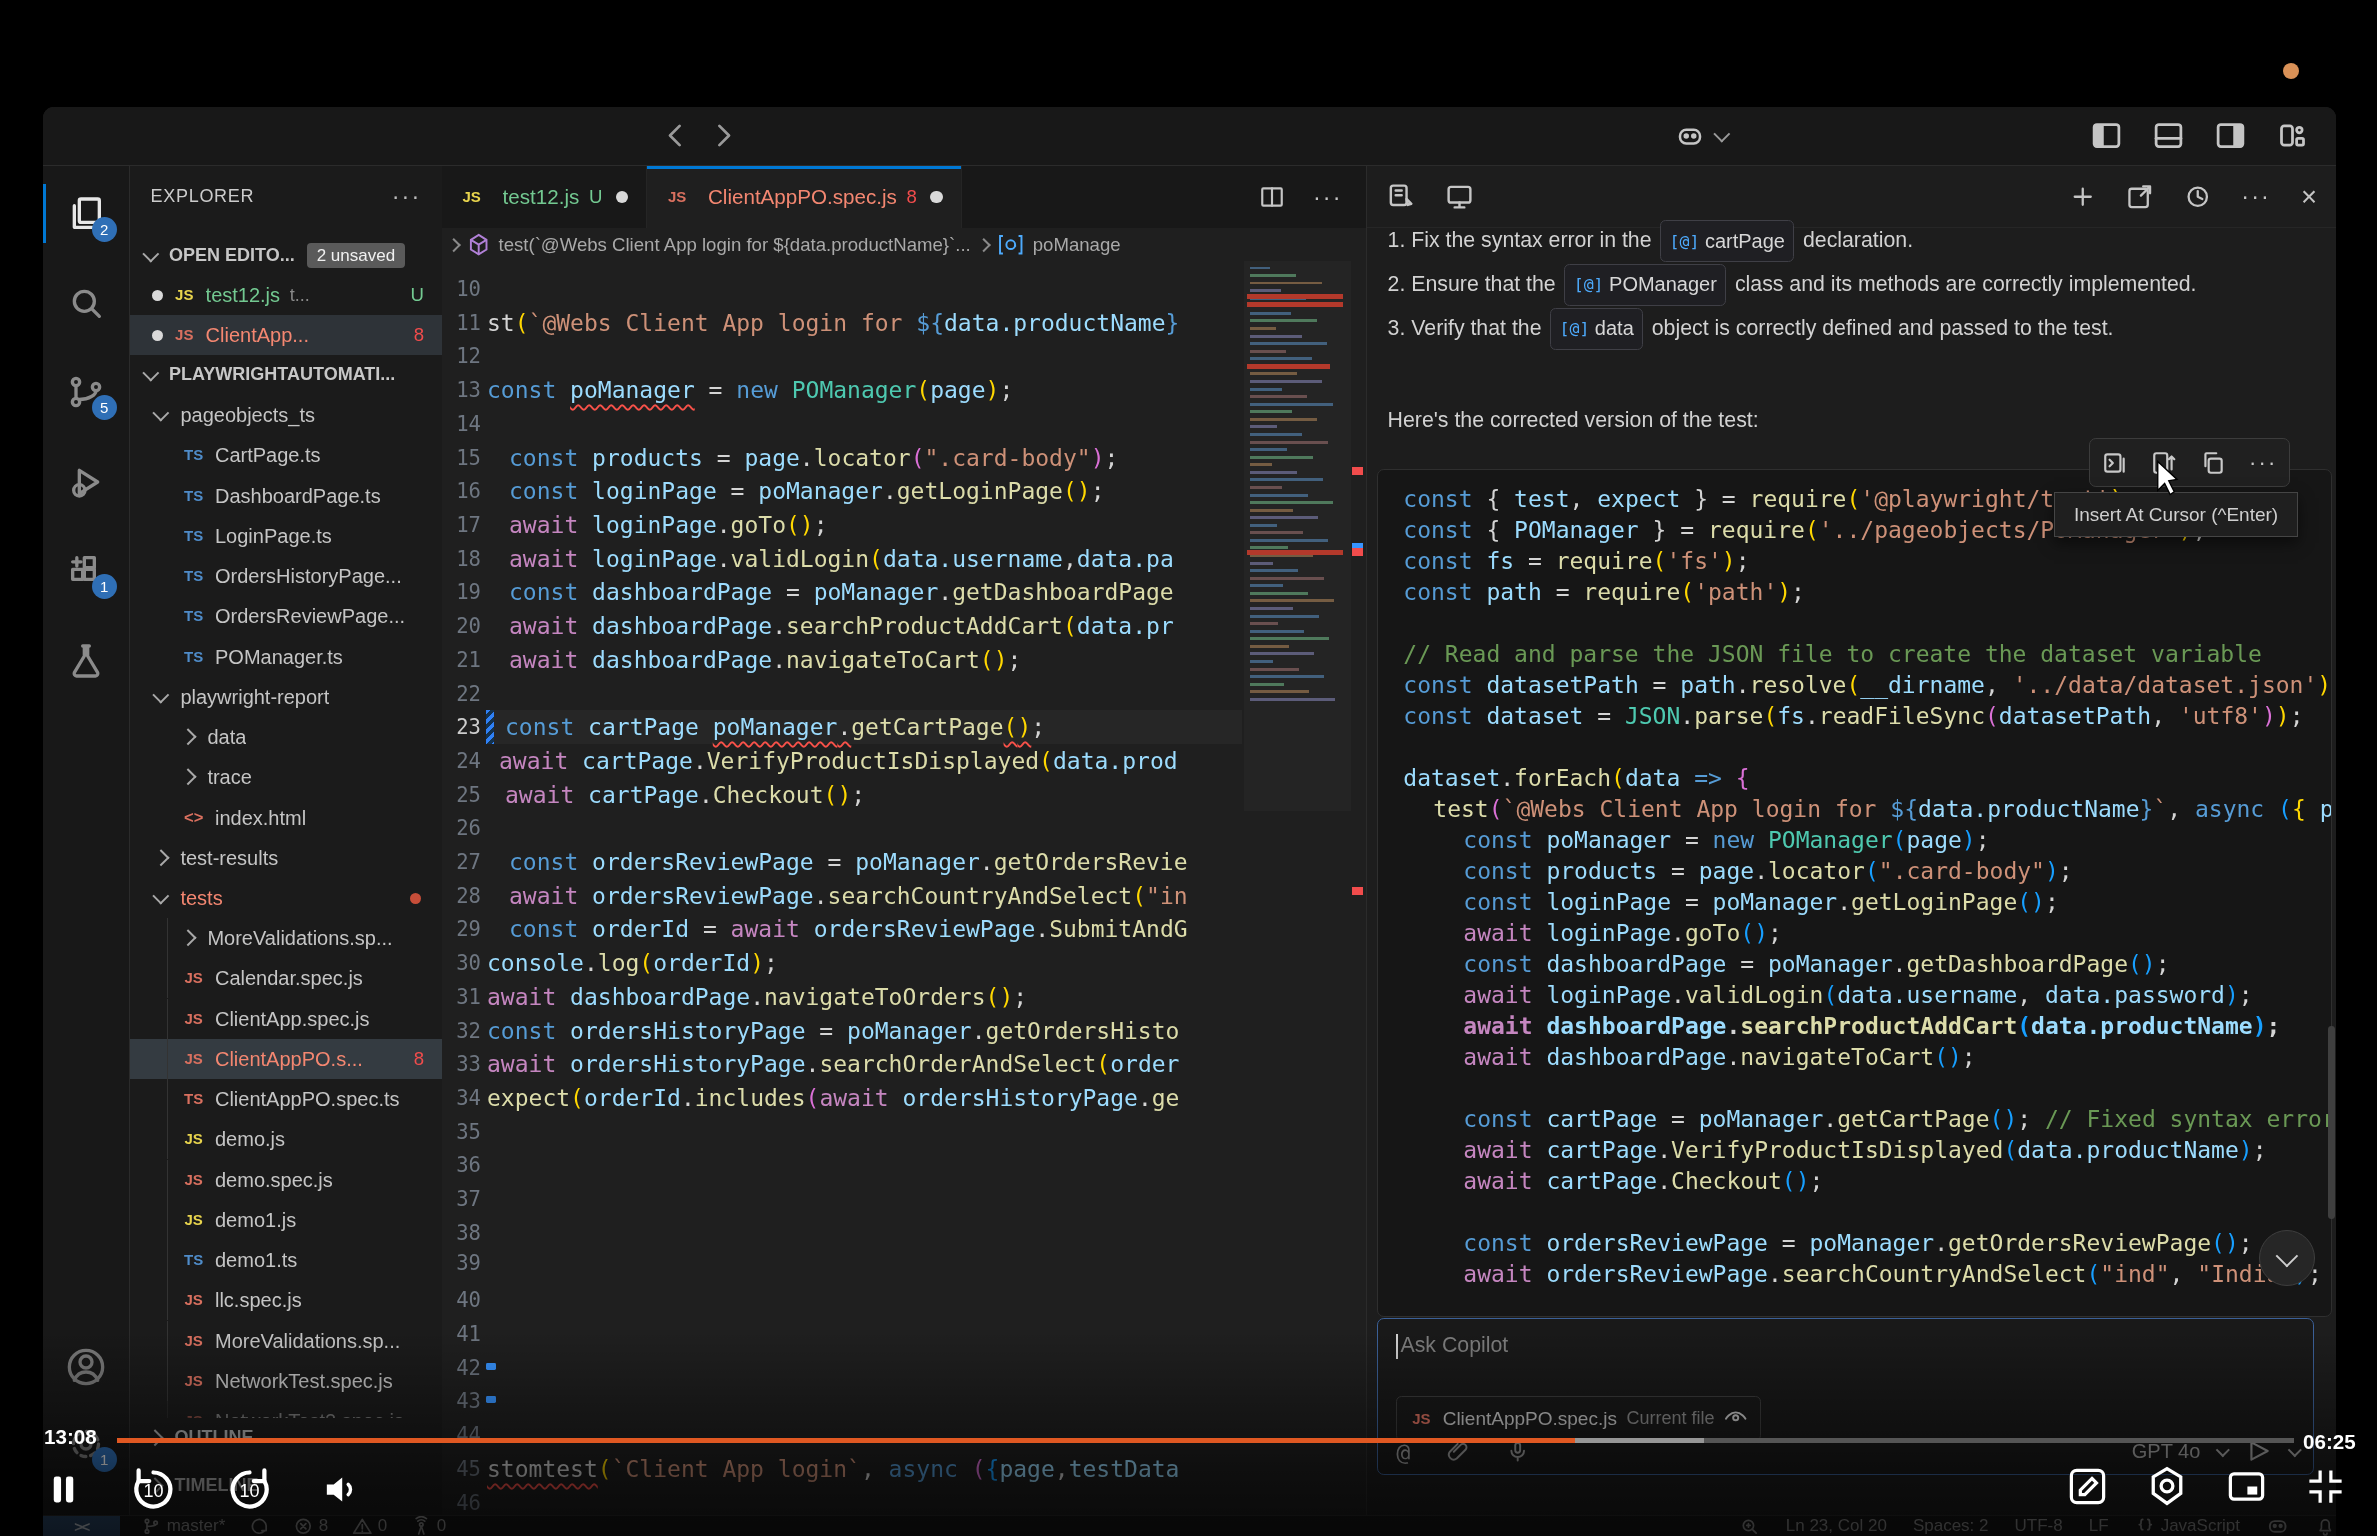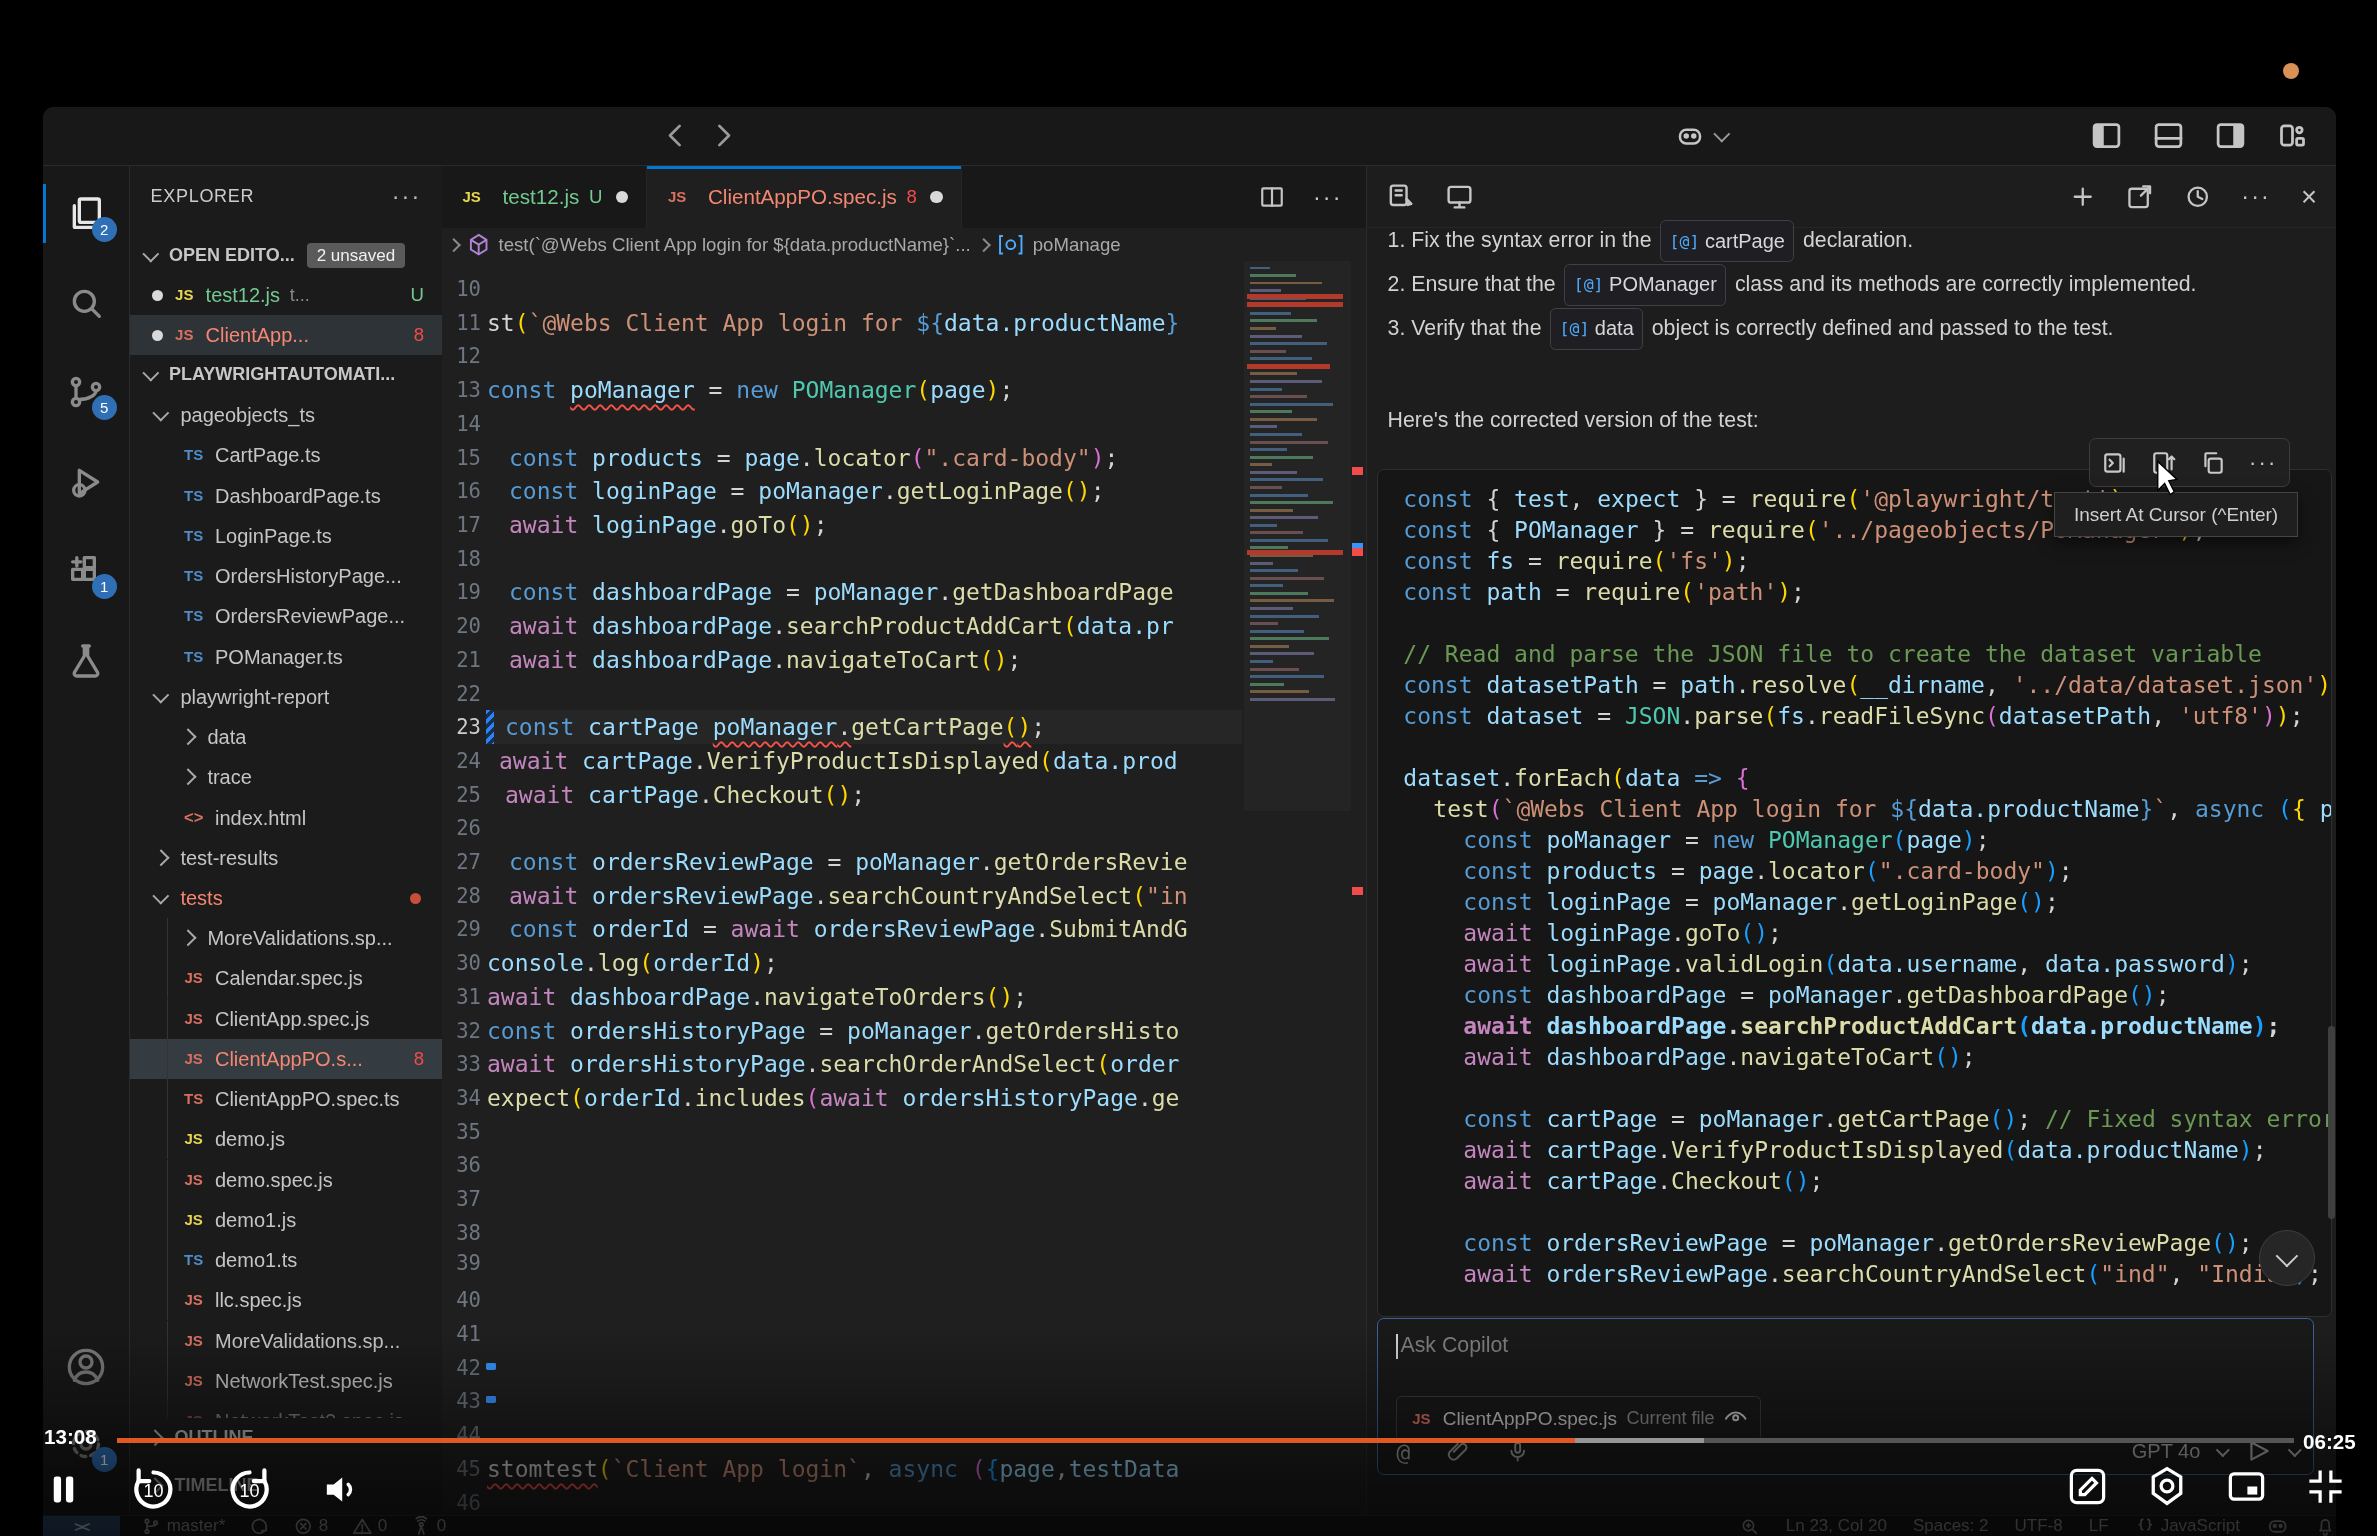--- a/index.html
+++ b/index.html
@@ -488,20 +488,21 @@
               <div class="cl" style="top: 213px;">
                 <span class="num">16</span>
                 <span class="txt" style="left: 67px;"><span class="k">const</span><span class="w"> </span><span class="v">loginPage</span><span class="w"> = </span><span class="v">poManager</span><span class="w">.</span><span class="f">getLoginPage</span><span class="y">()</span><span class="w">;</span></span>
               </div>
               <div class="cl" style="top: 247px;">
                 <span class="num">17</span>
                 <span class="txt" style="left: 67px;"><span class="c">await</span><span class="w"> </span><span class="v">loginPage</span><span class="w">.</span><span class="f">goTo</span><span class="y">()</span><span class="w">;</span></span>
               </div>
               <div class="cl" style="top: 281px;">
                 <span class="num">18</span>
+                <span class="txt" style="left: 67px;"><span class="c">await</span><span class="w"> </span><span class="v">loginPage</span><span class="w">.</span><span class="f">validLogin</span><span class="y">(</span><span class="v">data.username</span><span class="w">,</span><span class="v">data.pa</span></span>
               </div>
               <div class="cl" style="top: 314px;">
                 <span class="num">19</span>
                 <span class="txt" style="left: 67px;"><span class="k">const</span><span class="w"> </span><span class="v">dashboardPage</span><span class="w"> = </span><span class="v">poManager</span><span class="w">.</span><span class="f">getDashboardPage</span></span>
               </div>
               <div class="cl" style="top: 348px;">
                 <span class="num">20</span>
                 <span class="txt" style="left: 67px;"><span class="c">await</span><span class="w"> </span><span class="v">dashboardPage</span><span class="w">.</span><span class="f">searchProductAddCart</span><span class="y">(</span><span class="v">data.pr</span></span>
               </div>
               <div class="cl" style="top: 382px;">
@@ -748,22 +749,22 @@
             <div class="ccl" style="padding-left: 25px;"><span class="m">// Read and parse the JSON file to create the dataset variable</span></div>
             <div class="ccl" style="padding-left: 25px;"><span class="k">const</span><span class="w"> </span><span class="v">datasetPath</span><span class="w"> = </span><span class="v">path</span><span class="w">.</span><span class="f">resolve</span><span class="y">(</span><span class="v">__dirname</span><span class="w">, </span><span class="s">'../data/dataset.json'</span><span class="y">)</span><span class="w">;</span></div>
             <div class="ccl" style="padding-left: 25px;"><span class="k">const</span><span class="w"> </span><span class="v">dataset</span><span class="w"> = </span><span class="t">JSON</span><span class="w">.</span><span class="f">parse</span><span class="y">(</span><span class="v">fs</span><span class="w">.</span><span class="f">readFileSync</span><span class="p">(</span><span class="v">datasetPath</span><span class="w">, </span><span class="s">'utf8'</span><span class="p">)</span><span class="y">)</span><span class="w">;</span></div>
             <div class="ccl" style="padding-left: 25px;"></div>
             <div class="ccl" style="padding-left: 25px;"><span class="v">dataset</span><span class="w">.</span><span class="f">forEach</span><span class="y">(</span><span class="v">data</span><span class="k"> =&gt; </span><span class="p">{</span></div>
             <div class="ccl" style="padding-left: 55px;"><span class="f">test</span><span class="p">(</span><span class="s">`@Webs Client App login for </span><span class="k">${</span><span class="v">data.productName</span><span class="k">}</span><span class="s">`</span><span class="w">, </span><span class="k">async</span><span class="w"> </span><span class="b">(</span><span class="y">{ </span><span class="v">pa</span></div>
             <div class="ccl" style="padding-left: 85px;"><span class="k">const</span><span class="w"> </span><span class="v">poManager</span><span class="w"> = </span><span class="k">new</span><span class="w"> </span><span class="t">POManager</span><span class="b">(</span><span class="v">page</span><span class="b">)</span><span class="w">;</span></div>
             <div class="ccl" style="padding-left: 85px;"><span class="k">const</span><span class="w"> </span><span class="v">products</span><span class="w"> = </span><span class="v">page</span><span class="w">.</span><span class="f">locator</span><span class="b">(</span><span class="s">".card-body"</span><span class="b">)</span><span class="w">;</span></div>
             <div class="ccl" style="padding-left: 85px;"><span class="k">const</span><span class="w"> </span><span class="v">loginPage</span><span class="w"> = </span><span class="v">poManager</span><span class="w">.</span><span class="f">getLoginPage</span><span class="b">()</span><span class="w">;</span></div>
             <div class="ccl" style="padding-left: 85px;"><span class="c">await</span><span class="w"> </span><span class="v">loginPage</span><span class="w">.</span><span class="f">goTo</span><span class="b">()</span><span class="w">;</span></div>
+            <div class="ccl" style="padding-left: 85px;"><span class="k">const</span><span class="w"> </span><span class="v">dashboardPage</span><span class="w"> = </span><span class="v">poManager</span><span class="w">.</span><span class="f">getDashboardPage</span><span class="b">()</span><span class="w">;</span></div>
             <div class="ccl" style="padding-left: 85px;"><span class="c">await</span><span class="w"> </span><span class="v">loginPage</span><span class="w">.</span><span class="f">validLogin</span><span class="b">(</span><span class="v">data.username</span><span class="w">, </span><span class="v">data.password</span><span class="b">)</span><span class="w">;</span></div>
-            <div class="ccl" style="padding-left: 85px;"><span class="k">const</span><span class="w"> </span><span class="v">dashboardPage</span><span class="w"> = </span><span class="v">poManager</span><span class="w">.</span><span class="f">getDashboardPage</span><span class="b">()</span><span class="w">;</span></div>
             <div class="ccl" style="padding-left: 85px; font-weight: bold;"><span class="c">await</span><span class="w"> </span><span class="v">dashboardPage</span><span class="w">.</span><span class="f">searchProductAddCart</span><span class="b">(</span><span class="v">data.productName</span><span class="b">)</span><span class="w">;</span></div>
             <div class="ccl" style="padding-left: 85px;"><span class="c">await</span><span class="w"> </span><span class="v">dashboardPage</span><span class="w">.</span><span class="f">navigateToCart</span><span class="b">()</span><span class="w">;</span></div>
             <div class="ccl" style="padding-left: 25px;"></div>
             <div class="ccl" style="padding-left: 85px;"><span class="k">const</span><span class="w"> </span><span class="v">cartPage</span><span class="w"> = </span><span class="v">poManager</span><span class="w">.</span><span class="f">getCartPage</span><span class="b">()</span><span class="w">; </span><span class="m">// Fixed syntax error</span></div>
             <div class="ccl" style="padding-left: 85px;"><span class="c">await</span><span class="w"> </span><span class="v">cartPage</span><span class="w">.</span><span class="f">VerifyProductIsDisplayed</span><span class="b">(</span><span class="v">data.productName</span><span class="b">)</span><span class="w">;</span></div>
             <div class="ccl" style="padding-left: 85px;"><span class="c">await</span><span class="w"> </span><span class="v">cartPage</span><span class="w">.</span><span class="f">Checkout</span><span class="b">()</span><span class="w">;</span></div>
             <div class="ccl" style="padding-left: 25px;"></div>
             <div class="ccl" style="padding-left: 85px;"><span class="k">const</span><span class="w"> </span><span class="v">ordersReviewPage</span><span class="w"> = </span><span class="v">poManager</span><span class="w">.</span><span class="f">getOrdersReviewPage</span><span class="b">()</span><span class="w">;</span></div>
             <div class="ccl" style="padding-left: 85px;"><span class="c">await</span><span class="w"> </span><span class="v">ordersReviewPage</span><span class="w">.</span><span class="f">searchCountryAndSelect</span><span class="b">(</span><span class="s">"ind"</span><span class="w">, </span><span class="s">"India"</span><span class="b">)</span><span class="w">;</span></div>
           </div>

